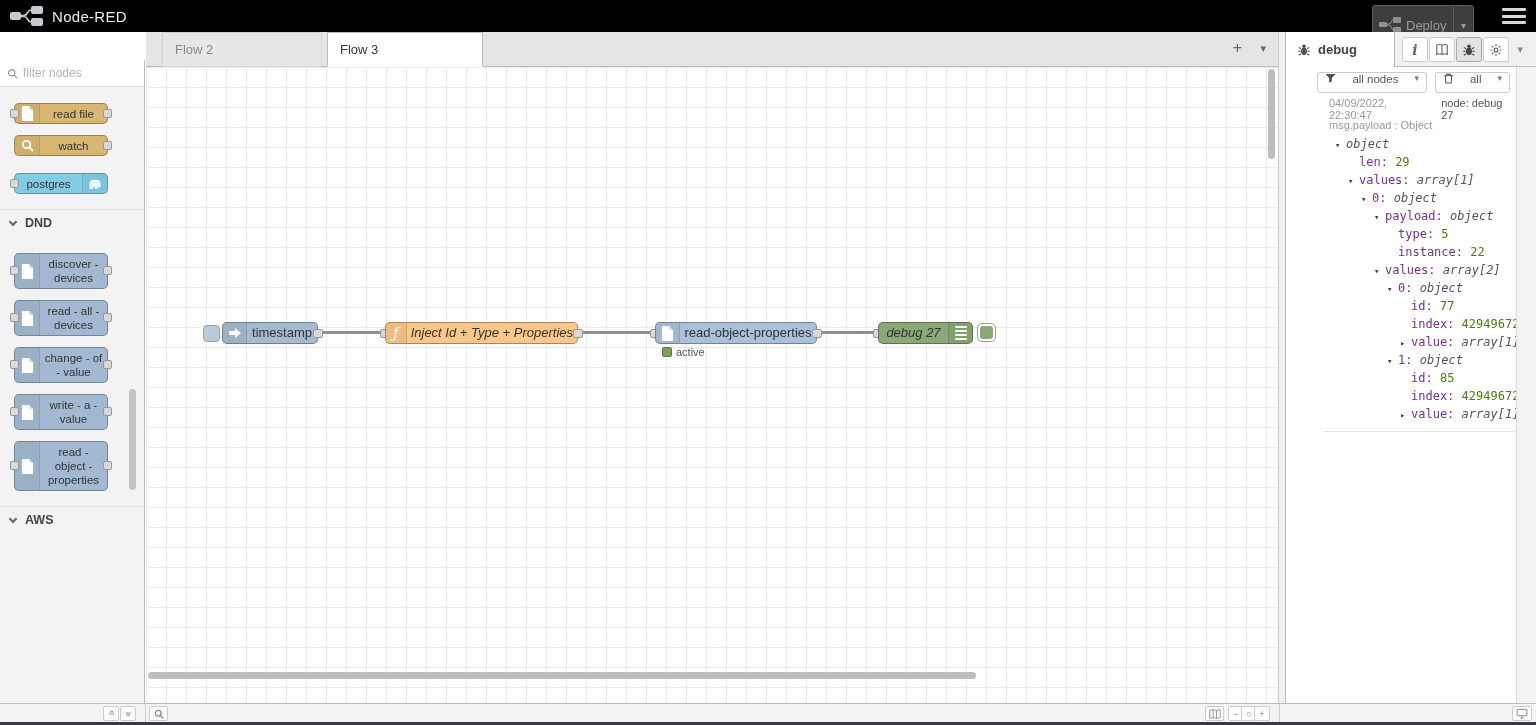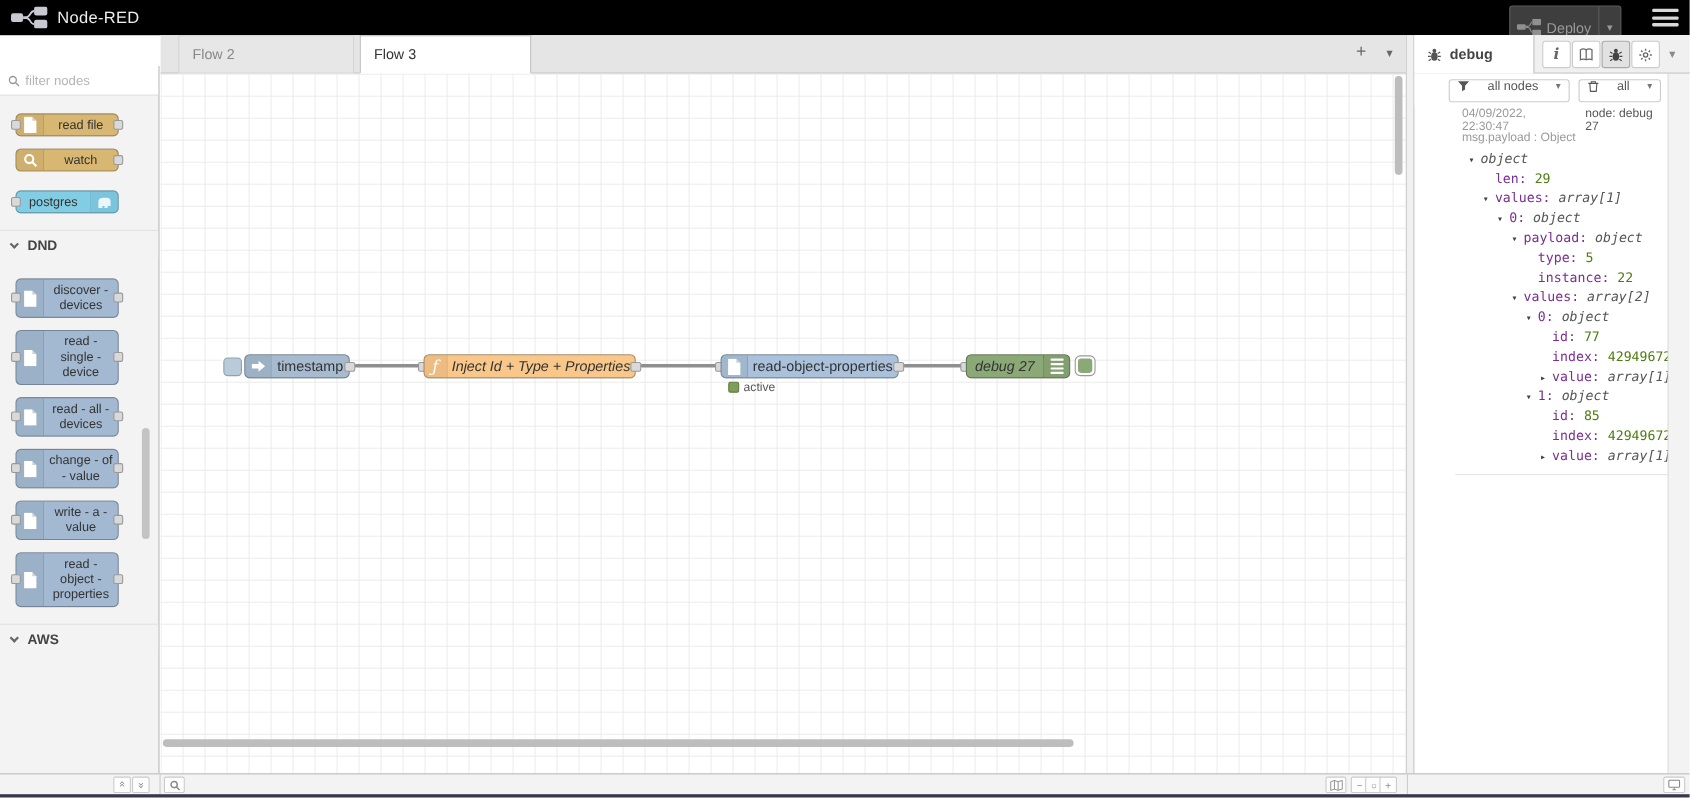--- a/index.html
+++ b/index.html
@@ -195,31 +195,20 @@
           <span class="pport r"></span>
         </div>
         <div class="pnode size-m" style="background: rgb(162, 185, 209);">
           <span class="pport l"></span>
           <span class="picon side-left">
             <svg width="13" height="15" viewBox="0 0 14 16">
               <path d="M1 0h8l4 4v12H1z" fill="#fff"></path>
               <path d="M9 0l4 4H9z" fill="rgba(0,0,0,0.18)"></path>
             </svg>
           </span>
-          <span class="plabel">read - single - device</span>
-          <span class="pport r"></span>
-        </div>
-        <div class="pnode size-m" style="background: rgb(162, 185, 209);">
-          <span class="pport l"></span>
-          <span class="picon side-left">
-            <svg width="13" height="15" viewBox="0 0 14 16">
-              <path d="M1 0h8l4 4v12H1z" fill="#fff"></path>
-              <path d="M9 0l4 4H9z" fill="rgba(0,0,0,0.18)"></path>
-            </svg>
-          </span>
           <span class="plabel">read - all - devices</span>
           <span class="pport r"></span>
         </div>
         <div class="pnode size-m" style="background: rgb(162, 185, 209);">
           <span class="pport l"></span>
           <span class="picon side-left">
             <svg width="13" height="15" viewBox="0 0 14 16">
               <path d="M1 0h8l4 4v12H1z" fill="#fff"></path>
               <path d="M9 0l4 4H9z" fill="rgba(0,0,0,0.18)"></path>
             </svg>

